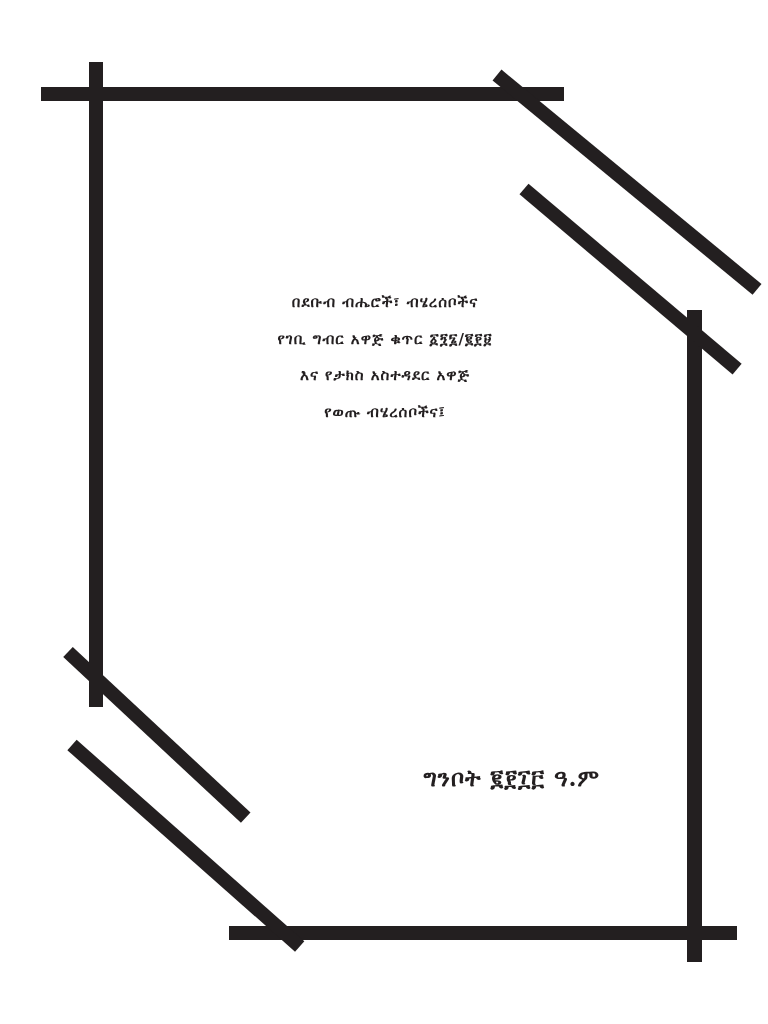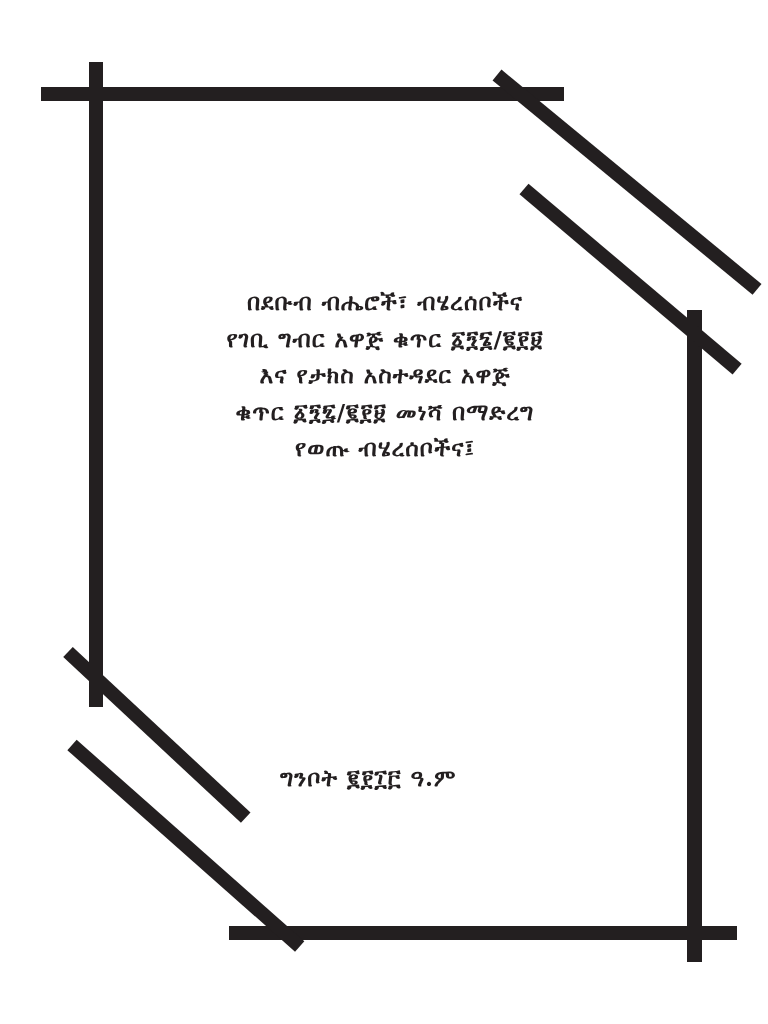--- a/index.html
+++ b/index.html
@@ -9,26 +9,26 @@
       font-family: "DejaVu Serif", "Liberation Serif", serif;
     }
     .frame { position: absolute; left: 0; top: 0; width: 768px; height: 1024px; }
     .bar { position: absolute; background: #231f20; }
     .diag { position: absolute; height: 14px; background: #231f20; transform-origin: 0 50%; }
     .title-block {
       position: absolute; left: 160px; width: 450px; top: 284px;
       text-align: center; color: #231f20;
     }
     .title-line {
-      display: block; font-size: 23px; line-height: 36.5px; font-weight: bold;
+      display: block; font-size: 15px; line-height: 36.5px; font-weight: bold;
       letter-spacing: 1px; white-space: nowrap;
     }
     .date-line {
       position: absolute; left: 280px; width: 320px; top: 764px;
-      text-align: left; color: #231f20; font-size: 23px; font-weight: bold;
+      text-align: right; color: #231f20; font-size: 23px; font-weight: bold;
       letter-spacing: 1px; white-space: nowrap;
     }
   </style>
 </head>
 <body>
 
 <div class="frame">
 
   <div class="bar" style="left:41px; top:87px; width:523px; height:14px;"></div>
 
@@ -42,17 +42,16 @@
   <div class="diag" style="left:524px; top:182px; width:279px; transform: rotate(40.2deg);"></div>
 
   <div class="diag" style="left:68px; top:645px; width:243px; transform: rotate(43deg);"></div>
   <div class="diag" style="left:72px; top:738px; width:304px; transform: rotate(41.5deg);"></div>
 </div>
 
 <div class="title-block">
   <span class="title-line">በደቡብ ብሔሮች፣ ብሄረሰቦችና</span>
   <span class="title-line">የገቢ ግብር አዋጅ ቁጥር ፩፺፮/፪፻፱</span>
   <span class="title-line">እና የታክስ አስተዳደር አዋጅ</span>
-  <span class="title-line">ቁጥር ፩፺፯/፪፻፱ መነሻ በማድረግ</span>
   <span class="title-line">የወጡ ብሄረሰቦችና፤</span>
 </div>
 
 <div class="date-line">ግንቦት ፪፻፲፫ ዓ.ም</div>
 
 </body></html>

